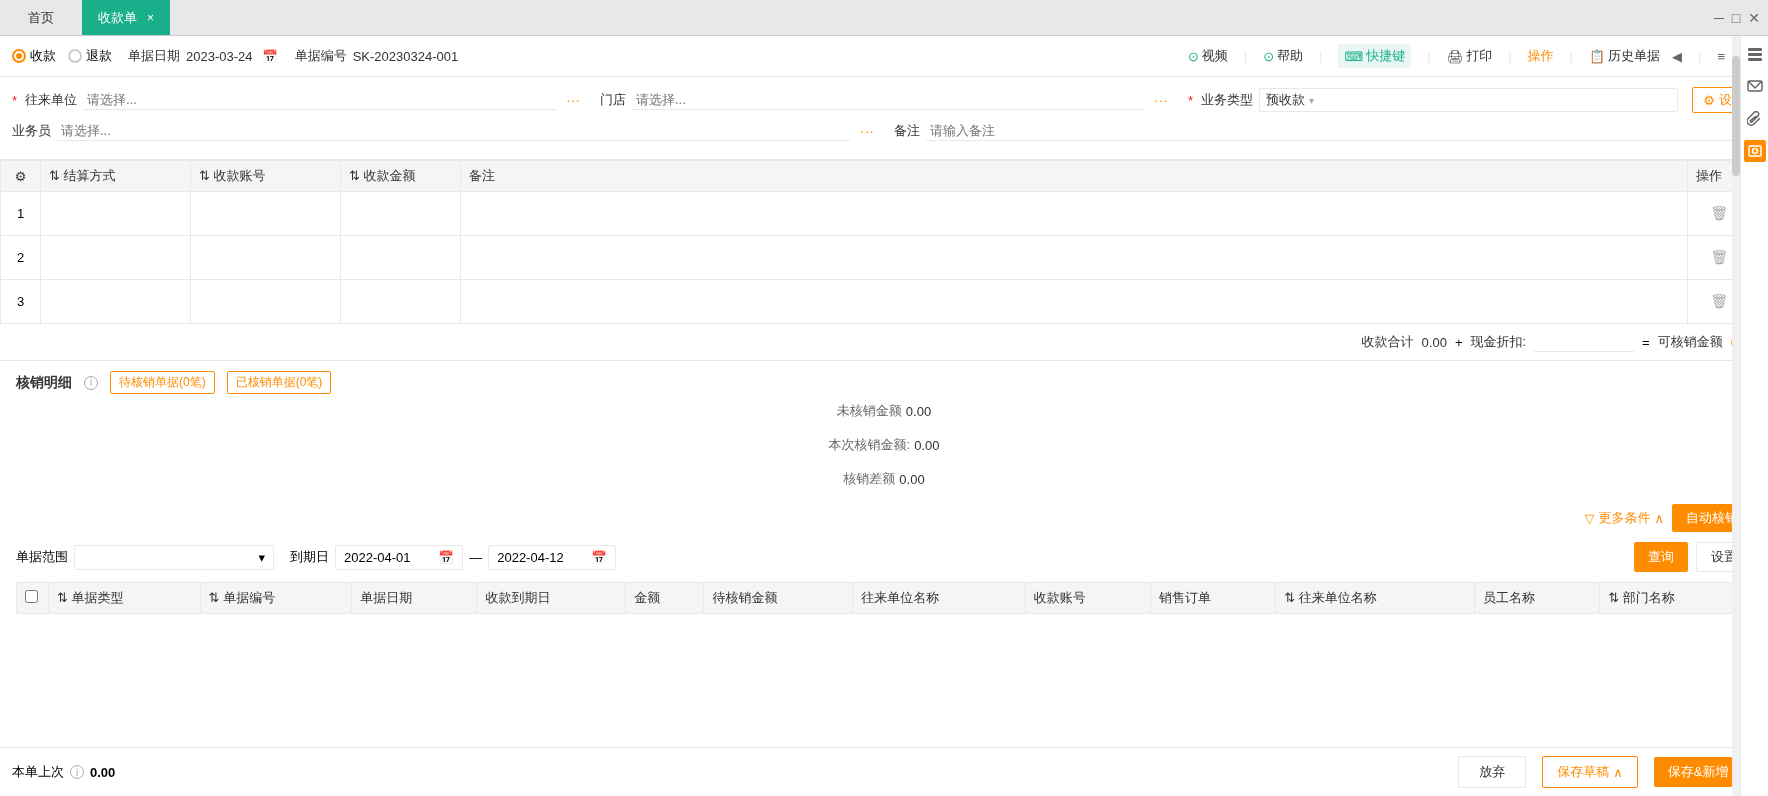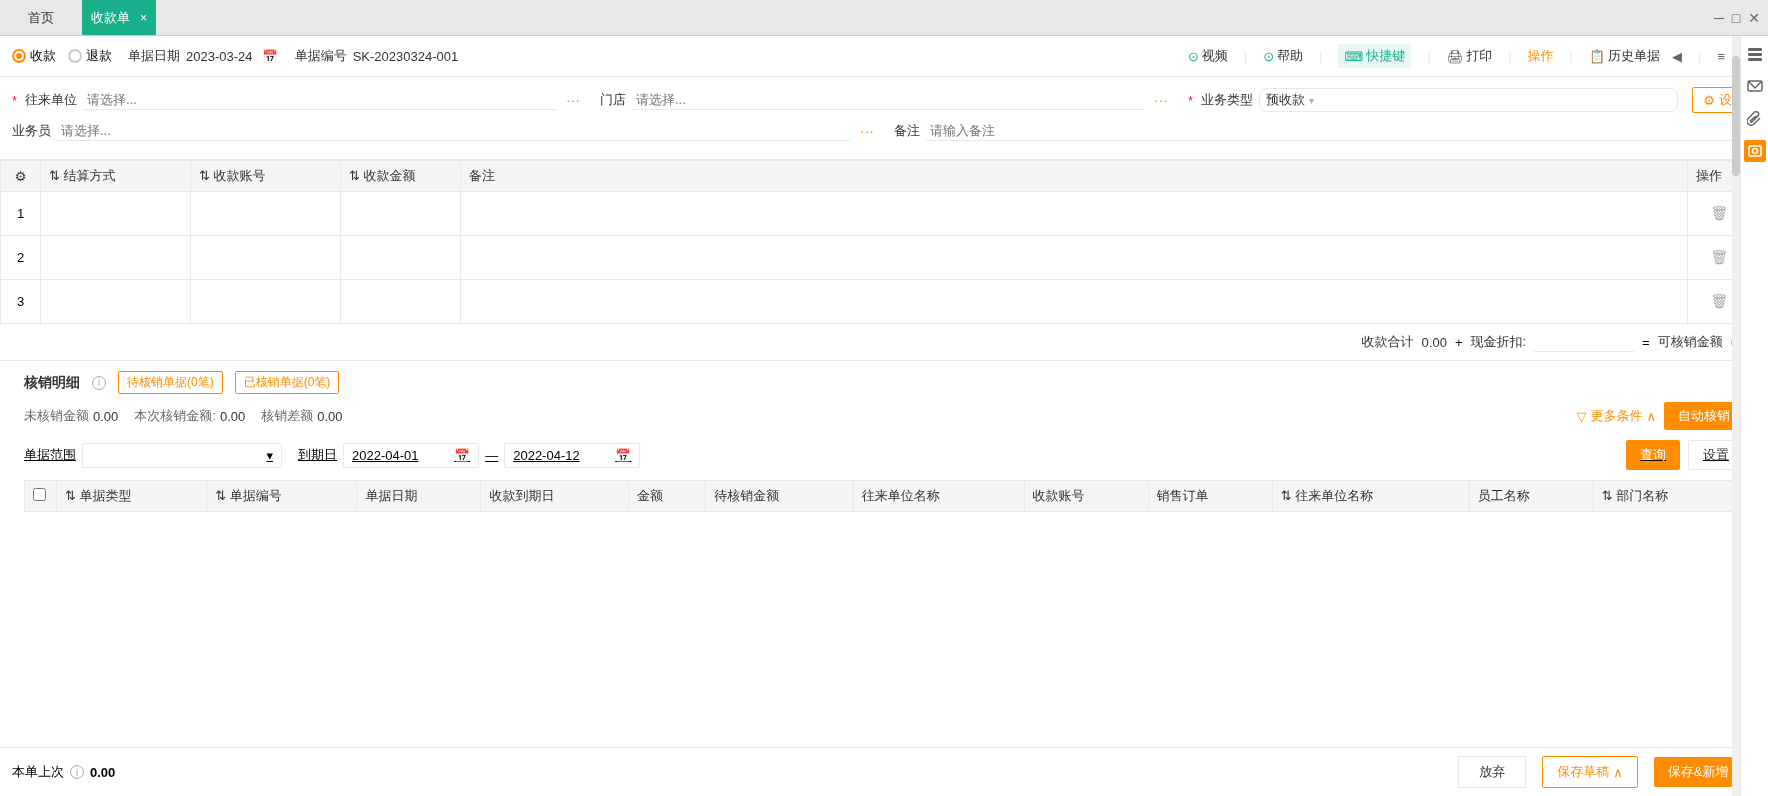--- a/index.html
+++ b/index.html
@@ -8,21 +8,21 @@
     
     .tab-bar {
       display: flex; align-items: center; height: 36px;
       background: #e8e8e8; border-bottom: 1px solid #ccc;
     }
     .tab-home {
       padding: 0 28px; height: 100%; display: flex; align-items: center;
       background: #e8e8e8; color: #333; cursor: pointer;
     }
     .tab-active {
-      padding: 0 9px; height: 100%; display: flex; align-items: center;
+      padding: 0 16px; height: 100%; display: flex; align-items: center;
       background: #1aaf8b; color: #fff; cursor: pointer; gap: 6px;
     }
     .tab-close { font-size: 12px; cursor: pointer; margin-left: 4px; }
     .tab-bar-right { margin-left: auto; display: flex; align-items: center; padding-right: 8px; gap: 8px; }
     .tab-bar-right span { cursor: pointer; font-size: 14px; color: #666; }
 
     
     .main-content {
       background: #fff; margin: 0; height: 760px; overflow-y: auto;
       display: flex; flex-direction: column;
@@ -105,56 +105,56 @@
     .summary-label { color: #333; }
     .summary-value { color: #333; font-weight: 500; }
     .summary-orange { color: #ff8c00; font-weight: bold; }
     .summary-input {
       border: none; border-bottom: 1px solid #e8e8e8; width: 100px;
       outline: none; padding: 2px 4px; text-align: right;
     }
 
     
     .verify-section {
-      background: #fff; padding: 10px 24px; flex-shrink: 0;
+      background: #fff; padding: 10px 16px; flex-shrink: 0;
     }
     .verify-header { display: flex; align-items: center; gap: 12px; margin-bottom: 8px; }
     .verify-title { font-size: 14px; font-weight: bold; color: #333; }
     .verify-info-icon {
       width: 14px; height: 14px; border-radius: 50%; border: 1px solid #aaa;
       display: inline-flex; align-items: center; justify-content: center;
       font-size: 10px; color: #aaa; cursor: pointer;
     }
     .verify-tab {
       padding: 2px 8px; cursor: pointer; border-radius: 2px;
       color: #ff8c00; border: 1px solid #ff8c00; font-size: 12px;
     }
 
-    .verify-stats { display: flex; align-items: center; gap: 16px; margin-bottom: 10px; }
+    .verify-stats { display: flex; align-items: center; gap: 16px; margin-bottom: 10px; flex-direction: column; }
     .verify-stat-item { display: flex; align-items: center; gap: 4px; }
     .verify-stat-label { color: #666; }
     .verify-stat-value { color: #333; font-weight: 500; }
     .filter-btn { display: flex; align-items: center; gap: 4px; color: #ff8c00; cursor: pointer; }
     .auto-verify-btn {
       background: #ff8c00; color: #fff; border: none; padding: 5px 14px;
       border-radius: 2px; cursor: pointer;
     }
 
     
-    .filter-form { display: flex; align-items: center; gap: 16px; margin-bottom: 10px; text-decoration: underline; }
+    .filter-form { display: flex; align-items: center; gap: 16px; margin-bottom: 10px; }
     .filter-field { display: flex; align-items: center; gap: 6px; }
     .filter-select {
       display: flex; align-items: center; gap: 4px;
       border: 1px solid #e8e8e8; padding: 4px 8px; border-radius: 2px;
       min-width: 200px; cursor: pointer;
     }
     .filter-date-range { display: flex; align-items: center; gap: 6px; }
     .filter-date-input {
       border: 1px solid #e8e8e8; padding: 4px 8px; border-radius: 2px;
-      display: flex; align-items: center; gap: 12px; cursor: pointer; justify-content: space-between;
+      display: flex; align-items: center; gap: 4px; cursor: pointer; justify-content: space-between;
     }
     .filter-date-input input {
       border: none; outline: none; width: 90px; background: transparent;
     }
     .query-btn {
       background: #ff8c00; color: #fff; border: none; padding: 5px 14px;
       border-radius: 2px; cursor: pointer;
     }
     .settings-btn2 {
       border: 1px solid #e8e8e8; color: #333; padding: 5px 14px;
@@ -299,21 +299,21 @@
 
       <div class="form-field" style="flex:2; margin-left:20px;">
         <span class="form-field-label">门店</span>
         <input class="form-input" type="text" placeholder="请选择..." style="">
         <span class="form-more">···</span>
       </div>
 
       <div class="form-field" style="flex:2; margin-left:20px;">
         <span class="form-field-required">*</span>
         <span class="form-field-label">业务类型</span>
-        <div class="form-select-wrapper" style="flex:1;border-radius:8px;">
+        <div class="form-select-wrapper" style="flex:1;">
           <span class="form-select-value">预收款</span>
           <span class="chevron">▾</span>
         </div>
         <div class="settings-btn" style="margin-left:8px;">
           <span>⚙</span>
           <span>设置</span>
         </div>
       </div>
     </div>
     <div class="form-row">

